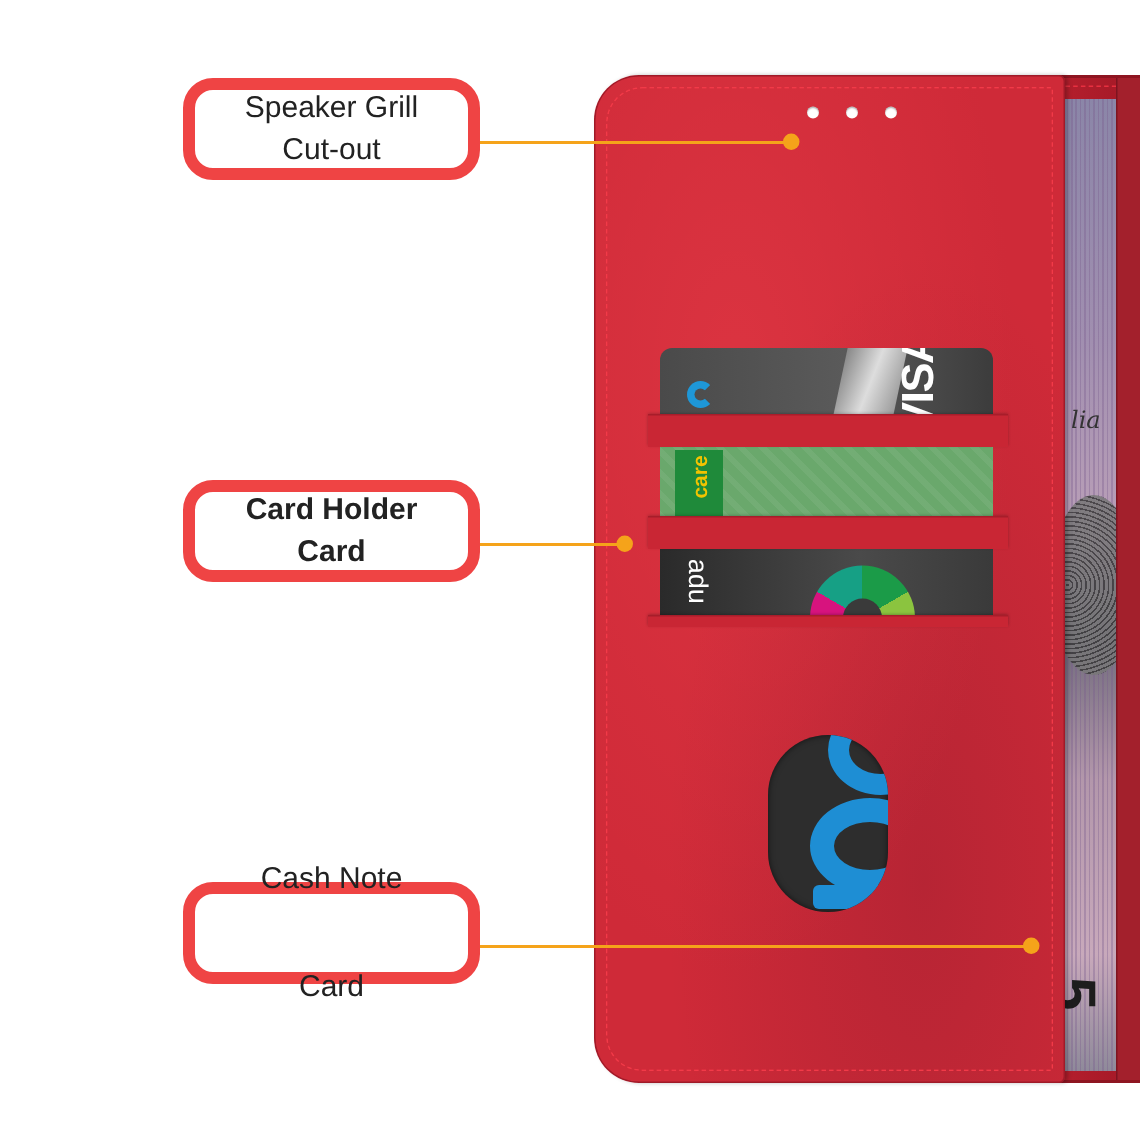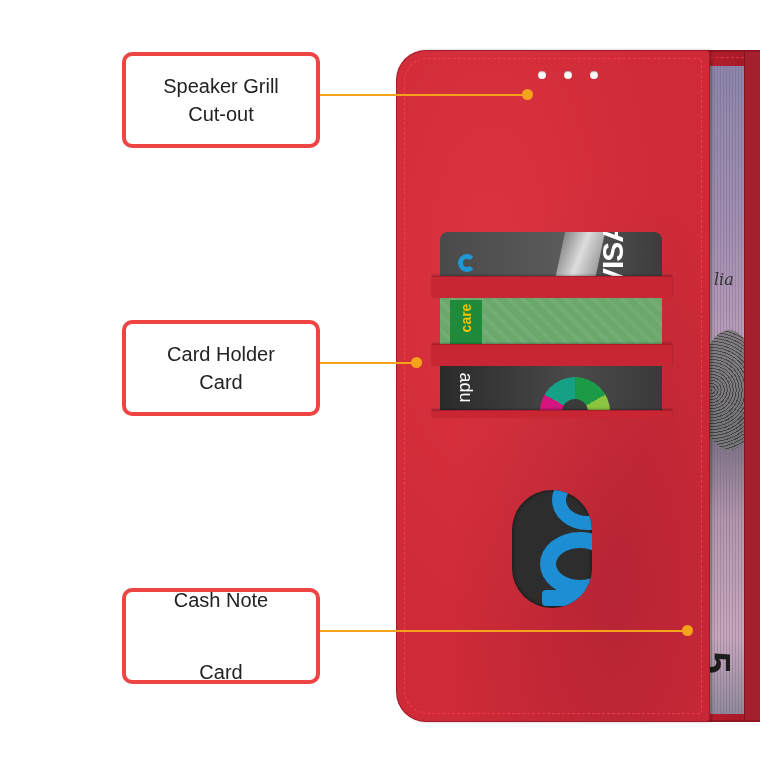--- a/index.html
+++ b/index.html
@@ -2,23 +2,23 @@
 <html><head>
   <meta charset="utf-8">
   <style>
     * { box-sizing: border-box; margin: 0; padding: 0; }
     html, body { width: 760px; height: 760px; background: #ffffff; overflow: hidden; }
     body { position: relative; font-family: "Liberation Sans", sans-serif; }
 
     
     .callout {
       position: absolute;
-      width: 198px; height: 96px;
-      border: 4px solid #ef4444;
-      border-radius: 10px;
+      width: 198px; height: 68px;
+      border: 8px solid #ef4444;
+      border-radius: 20px;
       background: #fff;
       display: flex; flex-direction: column; align-items: center; justify-content: center;
       color: #222; font-size: 20px; line-height: 28px; text-align: center;
       z-index: 5;
     }
     .leader { position: absolute; height: 1.5px; background: #f5a31a; z-index: 6; }
     .dot { position: absolute; width: 11px; height: 11px; border-radius: 50%; background: #f5a31a; z-index: 7; }
 
     
     .case-back {
@@ -129,21 +129,21 @@
   <div class="bar"></div>
 </div>
 
 <div class="callout" style="left:122px; top:52px;">
   <span>Speaker Grill</span>
   <span>Cut-out</span>
 </div>
 <div class="leader" style="left:320px; top:94px; width:207px;"></div>
 <div class="dot" style="left:522px; top:89px;"></div>
 
-<div class="callout" style="left:122px; top:320px;">
+<div class="callout" style="left:122px; top:320px;font-weight:bold;">
   <span>Card Holder</span>
   <span>Card</span>
 </div>
 <div class="leader" style="left:320px; top:362px; width:96px;"></div>
 <div class="dot" style="left:411px; top:357px;"></div>
 
 <div class="callout" style="left:122px; top:588px;gap:44px;">
   <span>Cash Note</span>
   <span>Card</span>
 </div>

